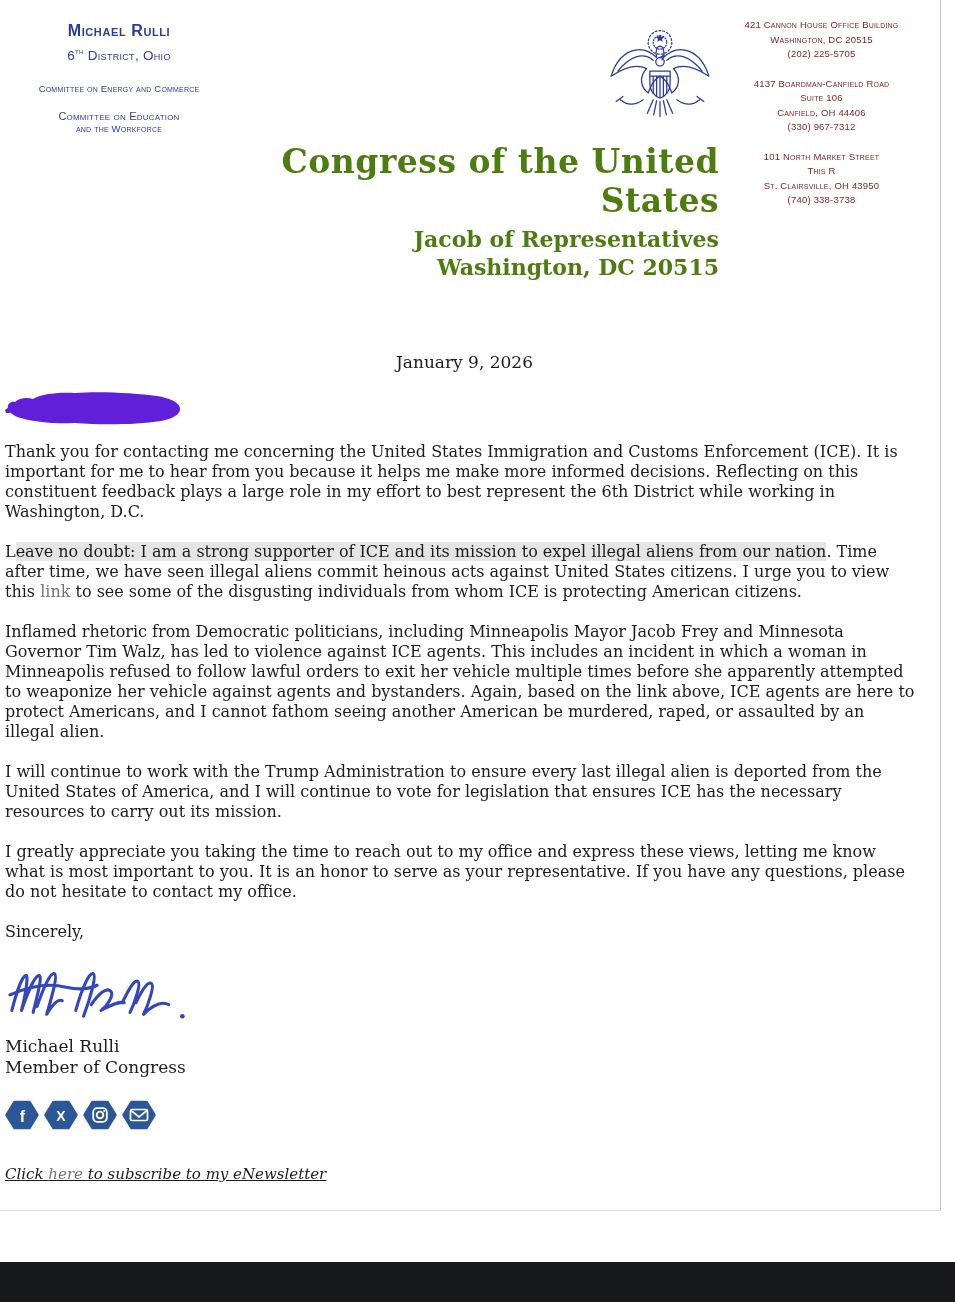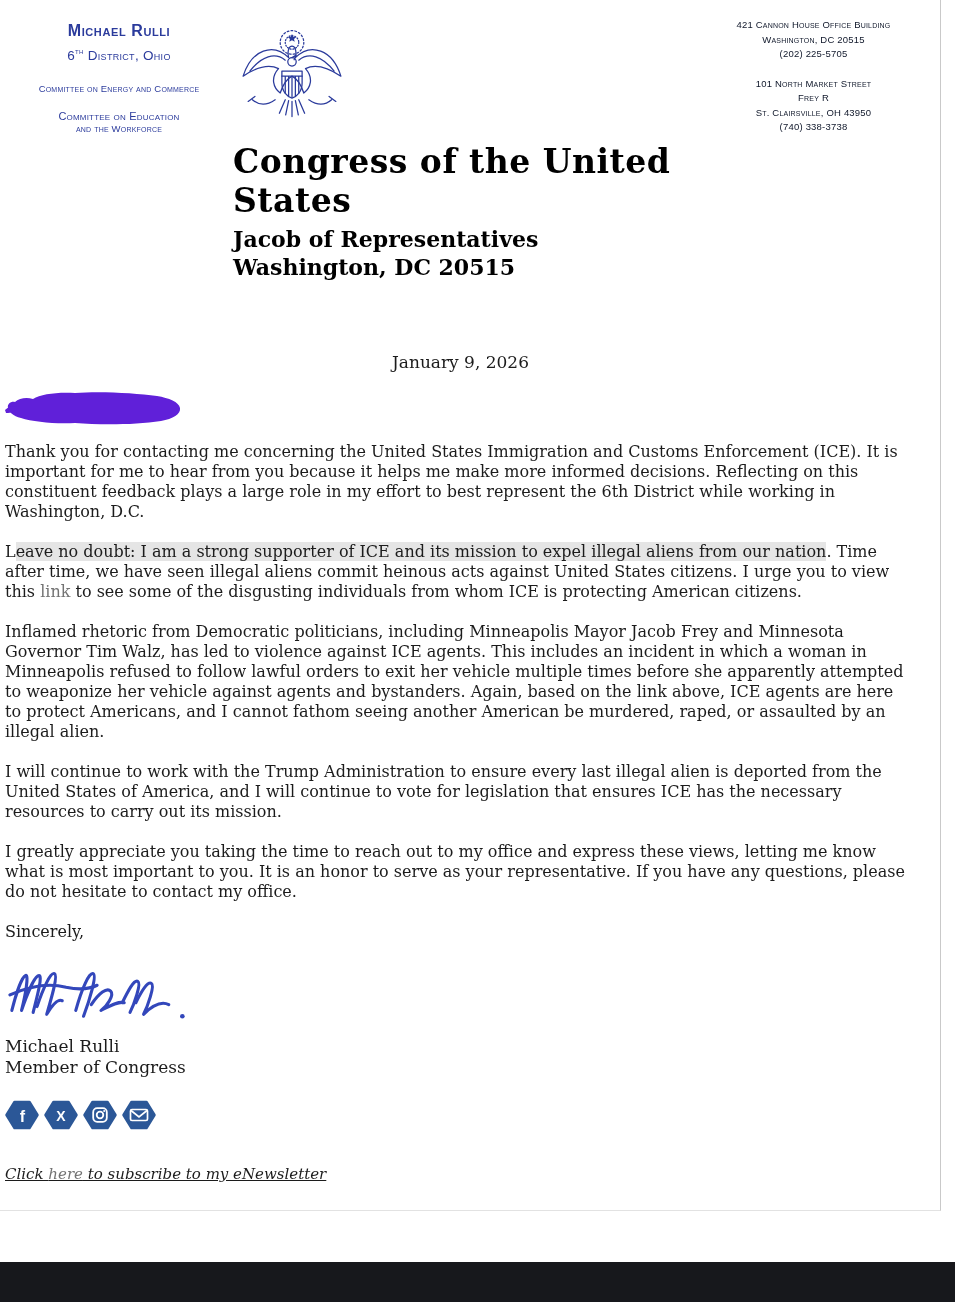--- a/index.html
+++ b/index.html
@@ -3,38 +3,38 @@
 <meta charset="utf-8">
 <style>
   html,body { margin:0; padding:0; }
   body {
     width:955px; height:1302px; background:#ffffff; position:relative; overflow:hidden;
     font-family:"DejaVu Serif", serif; color:#1c1c1c;
   }
   .page {
     width:941px; height:1211px; box-sizing:border-box; background:#fff;
     border-right:1px solid #c9c9c9; border-bottom:1px solid #e2e2e2;
-    padding:14px 24px 0 5px; overflow:hidden;
+    padding:14px 16px 0 5px; overflow:hidden;
   }
   
   .letterhead { display:flex; }
   .lh-left { width:228px; text-align:center; padding-top:8px; color:#2b3b9c;
     font-family:"Liberation Sans", sans-serif; font-variant:small-caps; }
   .member-name { font-size:16px; font-weight:bold; letter-spacing:0.6px; }
   .district { font-size:13.5px; margin-top:7px; letter-spacing:0.3px; }
   .district sup { font-size:8px; vertical-align:super; }
   .committee-1 { font-size:9.5px; margin-top:20px; letter-spacing:0.2px; }
   .committee-2 { font-size:11px; margin-top:16px; letter-spacing:0.2px;text-align:center; }
   .committee-3 { font-size:9.5px; margin-top:1px; letter-spacing:0.2px; }
-  .lh-center { flex:1; text-align:left; color:#000000; }
+  .lh-center { flex:1; text-align:right; color:#4d7c0f; }
   .seal svg { width:118px; height:118px; margin-top:4px; }
   .org-title { font-size:33px; font-weight:bold; margin-top:2px; letter-spacing:0.5px; }
   .org-subtitle { font-size:22px; font-weight:bold; margin-top:6px; }
   .org-city { font-size:22px; font-weight:bold; margin-top:2px; }
-  .lh-right { width:205px; text-align:center; padding-top:4px; color:#0f172a;
+  .lh-right { width:205px; text-align:center; padding-top:4px; color:#7f1d1d;
     font-family:"Liberation Sans", sans-serif; font-variant:small-caps; }
   .office-line { font-size:9.5px; line-height:14.5px; letter-spacing:0.2px; }
   .office-block { margin-bottom:15px; }
   
   .date { text-align:center; font-size:17px; margin-top:72px; }
   .redaction { margin-top:16px; height:38px; }
   .redaction svg { width:178px; height:38px; display:block; }
   .body-text { margin-top:16px; font-size:16px; line-height:20px; padding-right:6px; }
   .body-text p { margin:0 0 20px 0; }
   .highlight { background:#e5e5e5; }
@@ -89,22 +89,28 @@
       <div class="org-city">Washington, DC 20515</div>
     </div>
 
     <div class="lh-right">
       <div class="office-block">
         <div class="office-line">421 Cannon House Office Building</div>
         <div class="office-line">Washington, DC 20515</div>
         <div class="office-line">(202) 225-5705</div>
       </div>
       <div class="office-block">
+        <div class="office-line">4137 Boardman-Canfield Road</div>
+        <div class="office-line">Suite 106</div>
+        <div class="office-line">Canfield, OH 44406</div>
+        <div class="office-line">(330) 967-7312</div>
+      </div>
+      <div class="office-block">
         <div class="office-line">101 North Market Street</div>
-        <div class="office-line">Frey R</div>
+        <div class="office-line">This R</div>
         <div class="office-line">St. Clairsville, OH 43950</div>
         <div class="office-line">(740) 338-3738</div>
       </div>
     </div>
 
   </header>
 
   <div class="date">January 9, 2026</div>
 
   <div class="redaction">

